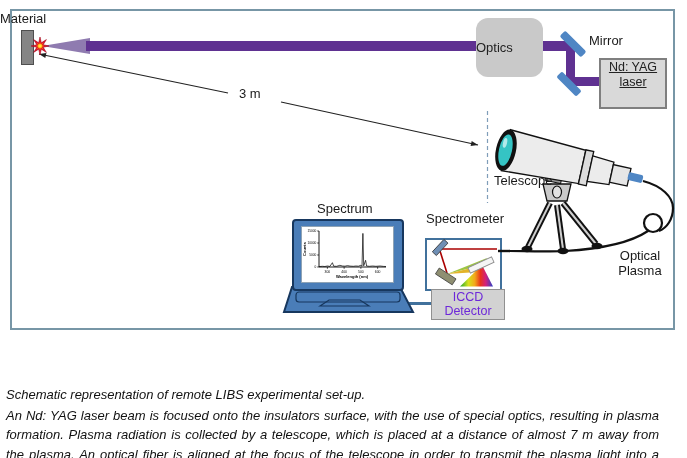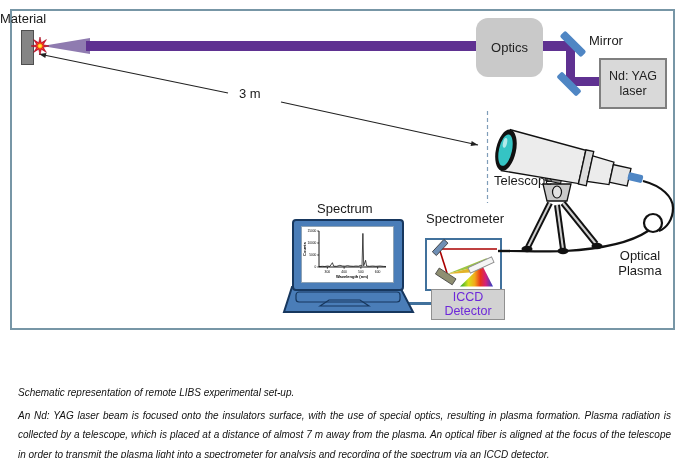--- a/index.html
+++ b/index.html
@@ -12,40 +12,40 @@
   #beam-layer{left:0;top:0;z-index:1;pointer-events:none;}
   .hw{z-index:2;}
   #overlay{left:0;top:0;z-index:3;pointer-events:none;}
   .lbl{z-index:4;font-size:13px;line-height:15px;white-space:nowrap;}
   
   .frame{left:10px;top:9px;width:661px;height:317px;border:2px solid var(--frame-border);background:transparent;z-index:0;}
   
   .material-bar{left:21px;top:30px;width:11px;height:33px;background:#858585;border:1px solid #4f4f4f;}
   
   .optics-box{left:476px;top:18px;width:67px;height:59px;background:#c9c9c9;border-radius:12px;
-    display:flex;align-items:center;justify-content:center;font-size:13px;color:#222;}
+    display:flex;align-items:center;font-size:13px;color:#222;}
   
   .mirror-bar{width:30px;height:8px;background:var(--mirror);border-radius:2px;transform:rotate(45deg);}
   .mirror-top{left:558px;top:40px;}
   .mirror-bottom{left:555px;top:80px;width:28px;}
   
   .laser-box{left:599px;top:58px;width:64px;height:47px;background:#d9d9d9;border:2px solid #7f7f7f;
-    display:flex;flex-direction:column;align-items:center;justify-content:center;font-size:12.5px;line-height:15px;color:#222;}
+    display:flex;flex-direction:column;align-items:center;font-size:12.5px;line-height:15px;color:#222;text-decoration:underline;}
   
   .spectro-box{left:425px;top:238px;width:73px;height:49px;background:#ffffff;border:2.5px solid var(--spectrometer-border);}
   .iccd-box{left:431px;top:289px;width:72px;height:29px;background:#d2d2d2;border:1.5px solid #909090;
     display:flex;flex-direction:column;align-items:center;justify-content:center;font-size:12.5px;line-height:13.5px;color:#6d28d9;}
   .wire{left:400px;top:302px;width:33px;height:3px;background:var(--spectrometer-border);}
   
   .laptop-frame{left:292px;top:219px;width:108px;height:68px;background:var(--laptop);border:2px solid var(--laptop-border);border-radius:4px;}
   .laptop-screen{left:301px;top:226px;width:91px;height:55px;background:#ffffff;border:1px solid #8fa3b5;}
   #spectrum-chart{left:302px;top:227px;}
   #laptop-base{left:282px;top:285px;}
   
-  .caption{left:18px;width:653px;font-style:italic;font-size:10px;color:#111;}
+  .caption{left:6px;width:653px;font-style:italic;font-size:13px;color:#111;}
   .caption.first{top:387px;}
   .caption.body{top:406px;line-height:19.3px;text-align:justify;}
 </style>
 </head>
 <body>
 
 <div class="abs frame"></div>
 
 <svg id="beam-layer" class="abs" width="687" height="458">
   <polygon points="42,46 90,38 90,54" style="fill:var(--beam-cone)"></polygon>

